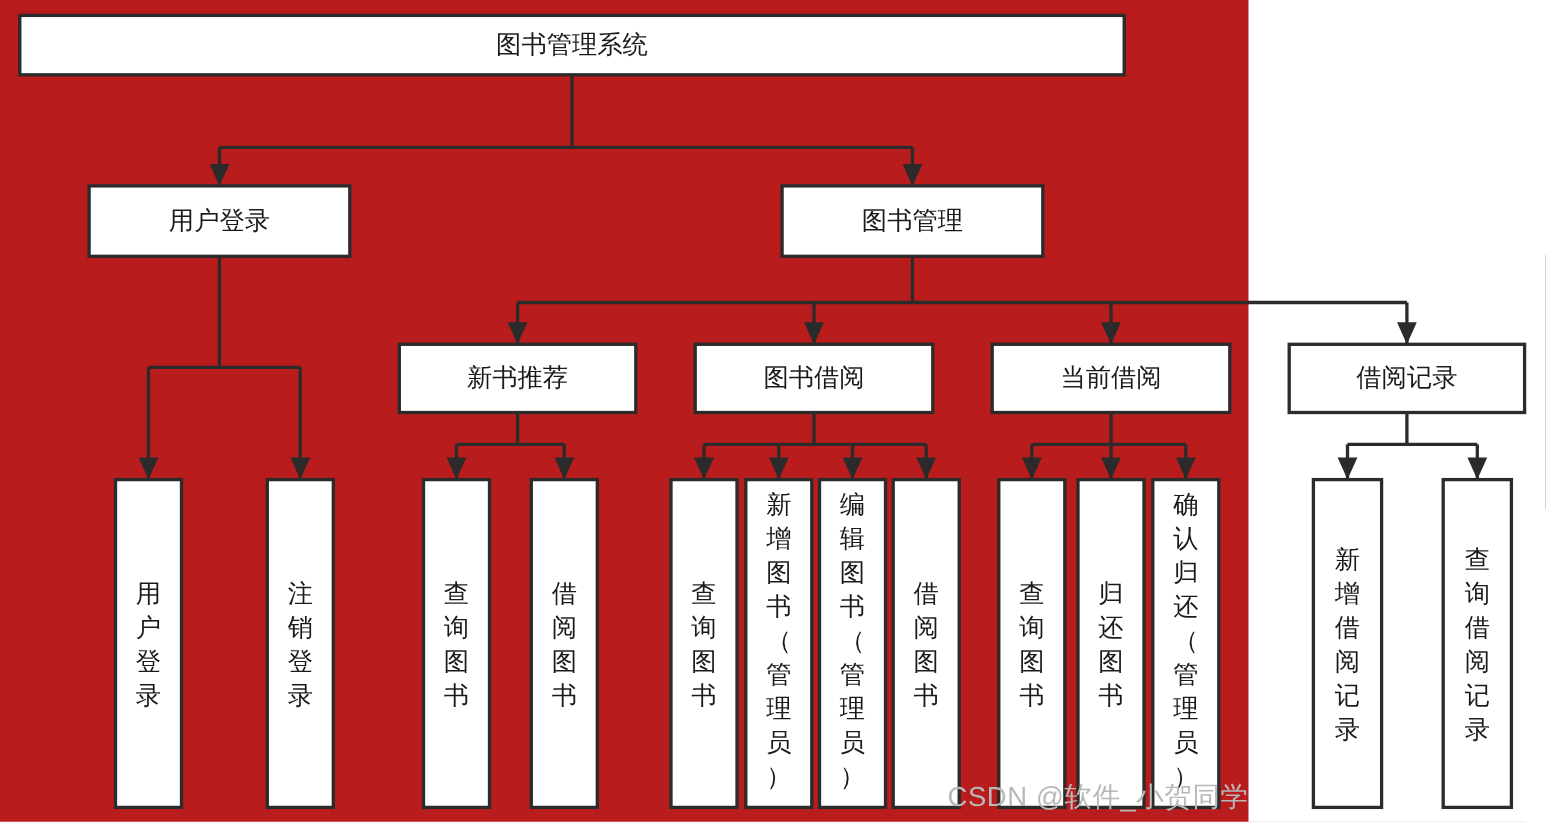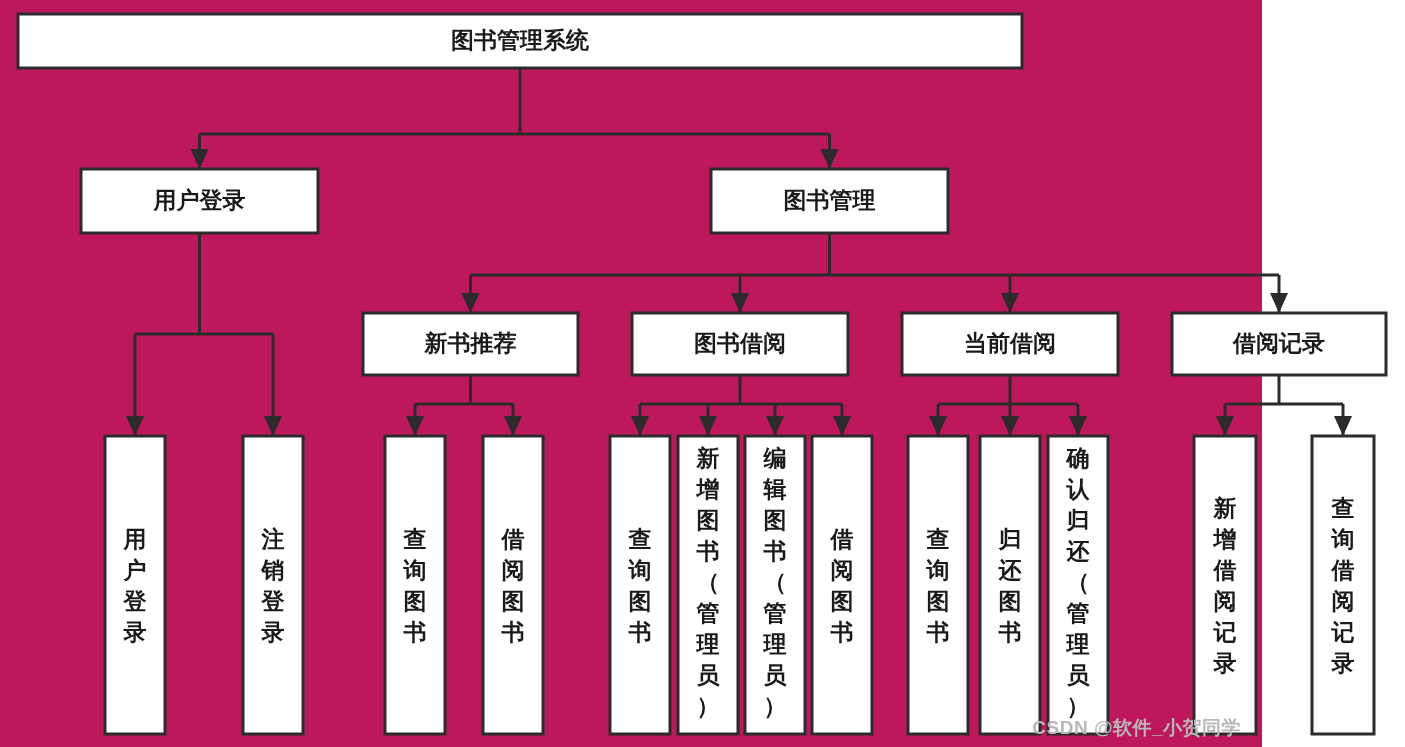--- a/index.html
+++ b/index.html
@@ -9,24 +9,23 @@
     background: #ffffff;
   }
   body {
     width: 1405px;
     height: 747px;
     overflow: hidden;
     font-family: "Liberation Sans", "DejaVu Sans", sans-serif;
   }
   #diagram-root {
     position: relative;
-    width: 1262px;
+    width: 1135px;
     height: 747px;
-    background: #be185d;
-    font-weight: bold;
+    background: #b91c1c;
   }
   svg#flow {
     position: absolute;
     left: 0;
     top: 0;
     width: 1405px;
     height: 747px;
     display: block;
   }
   .node-box {
@@ -52,24 +51,24 @@
     dominant-baseline: middle;
   }
   text.node-label-v {
     fill: #1a1a1a;
     font-family: "Liberation Sans", "DejaVu Sans", sans-serif;
     font-size: 23px;
     text-anchor: middle;
   }
   .watermark {
     position: absolute;
-    right: 21px;
+    right: 0;
     bottom: 6px;
     font-family: "Liberation Sans", "DejaVu Sans", sans-serif;
-    font-size: 19px;
+    font-size: 25px;
     color: #b8b8b8;
     letter-spacing: 0.5px;
     white-space: nowrap;
     pointer-events: none;
   }
 </style>
 </head>
 <body>
 
 <div id="diagram-root">

